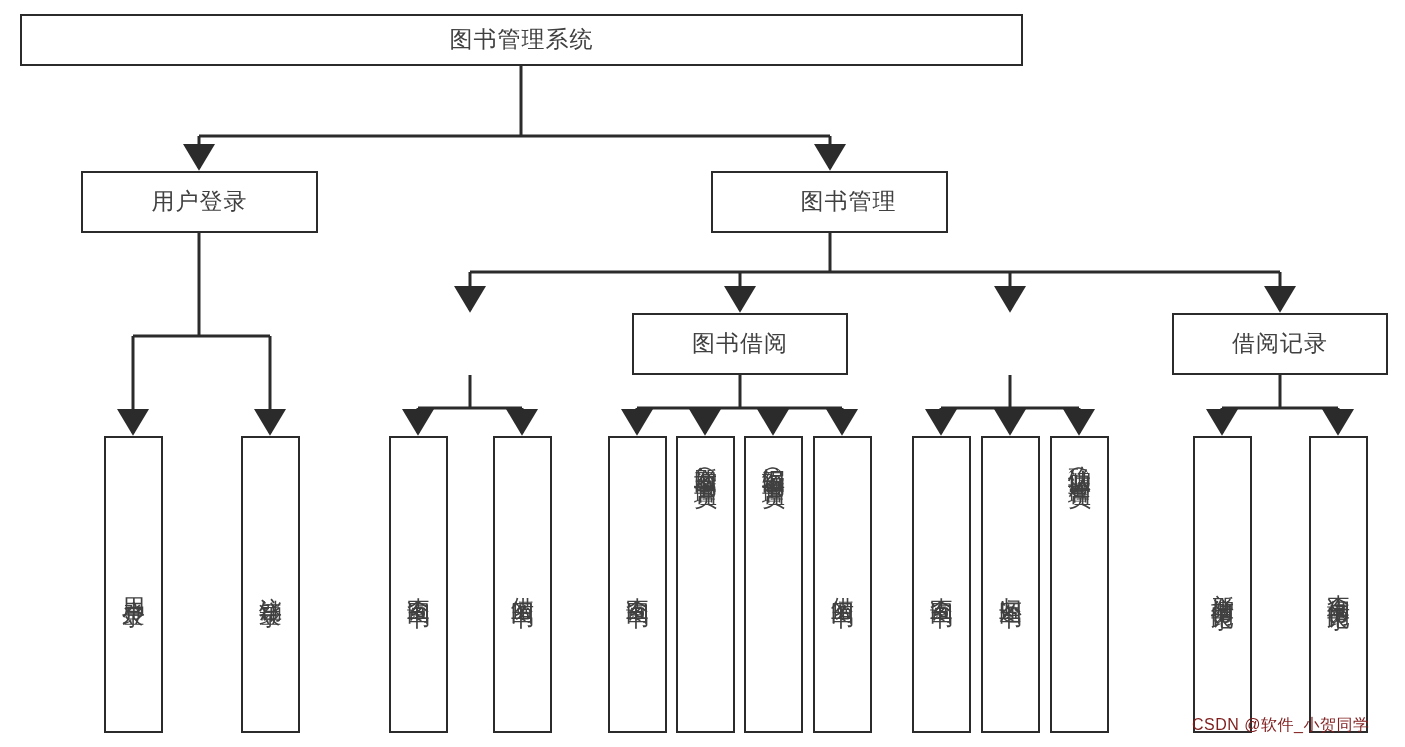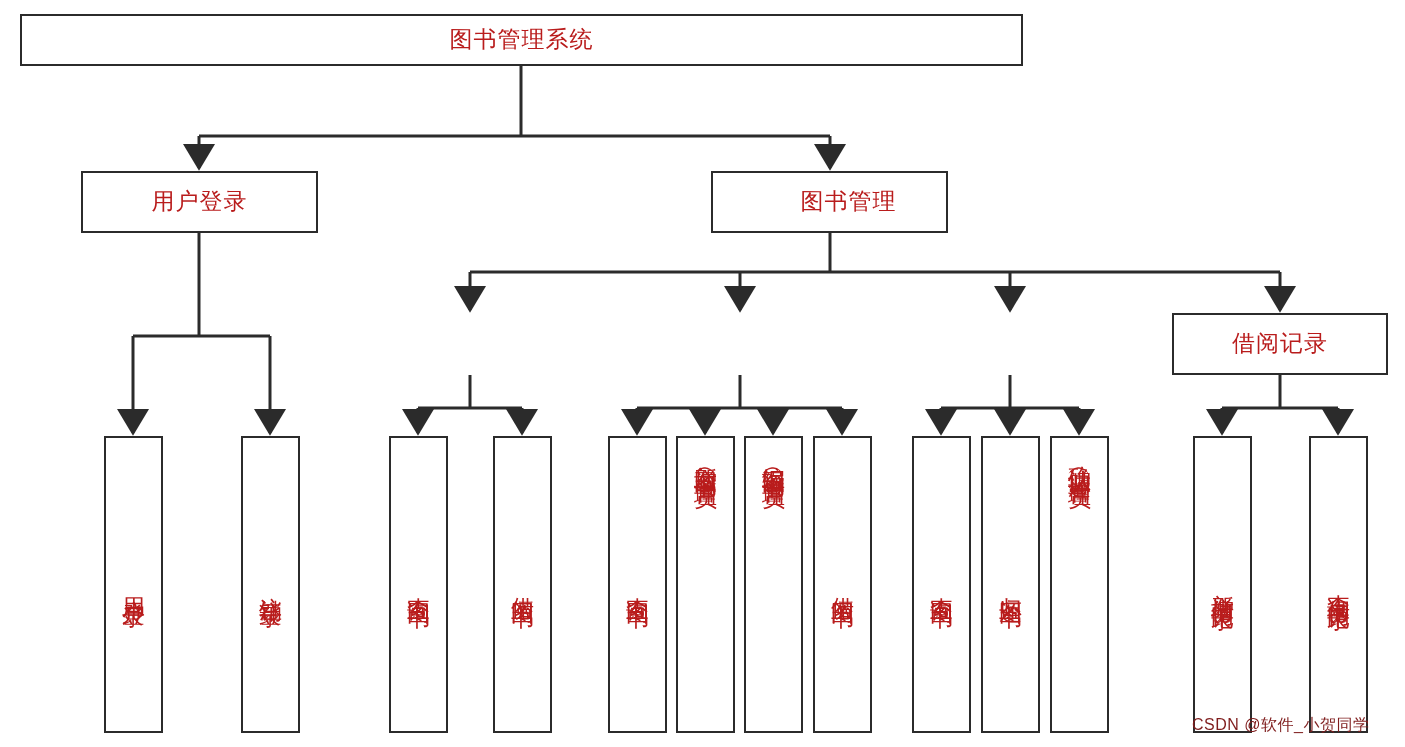--- a/index.html
+++ b/index.html
@@ -15,21 +15,21 @@
   .node{
     position:absolute;
     box-sizing:border-box;
     background:#ffffff;
     border:2.5px solid #2b2b2b;
     display:flex;
     align-items:center;
     justify-content:center;
   }
   .node-label{
-    color:#b91c1c;
+    color:#404040;
     font-size:23px;
     letter-spacing:1px;
     white-space:nowrap;
     line-height:1.2;
   }
   .node.leaf{
     align-items:flex-start;
     justify-content:center;
     padding-top:10px;
   }
@@ -113,20 +113,23 @@
     <span class="node-label">图书管理系统</span>
   </div>
 
   <div class="node" style="left:81px;top:171px;width:237px;height:62px;">
     <span class="node-label">用户登录</span>
   </div>
   <div class="node" style="left:711px;top:171px;width:237px;height:62px;padding-left:38px;">
     <span class="node-label">图书管理</span>
   </div>
 
+  <div class="node" style="left:632px;top:313px;width:216px;height:62px;">
+    <span class="node-label">图书借阅</span>
+  </div>
   <div class="node" style="left:1172px;top:313px;width:216px;height:62px;">
     <span class="node-label">借阅记录</span>
   </div>
 
   <div class="node leaf centered" style="left:104px;top:436px;width:59px;height:297px;">
     <span class="node-label">用户登录</span>
   </div>
   <div class="node leaf centered" style="left:241px;top:436px;width:59px;height:297px;">
     <span class="node-label">注销登录</span>
   </div>

